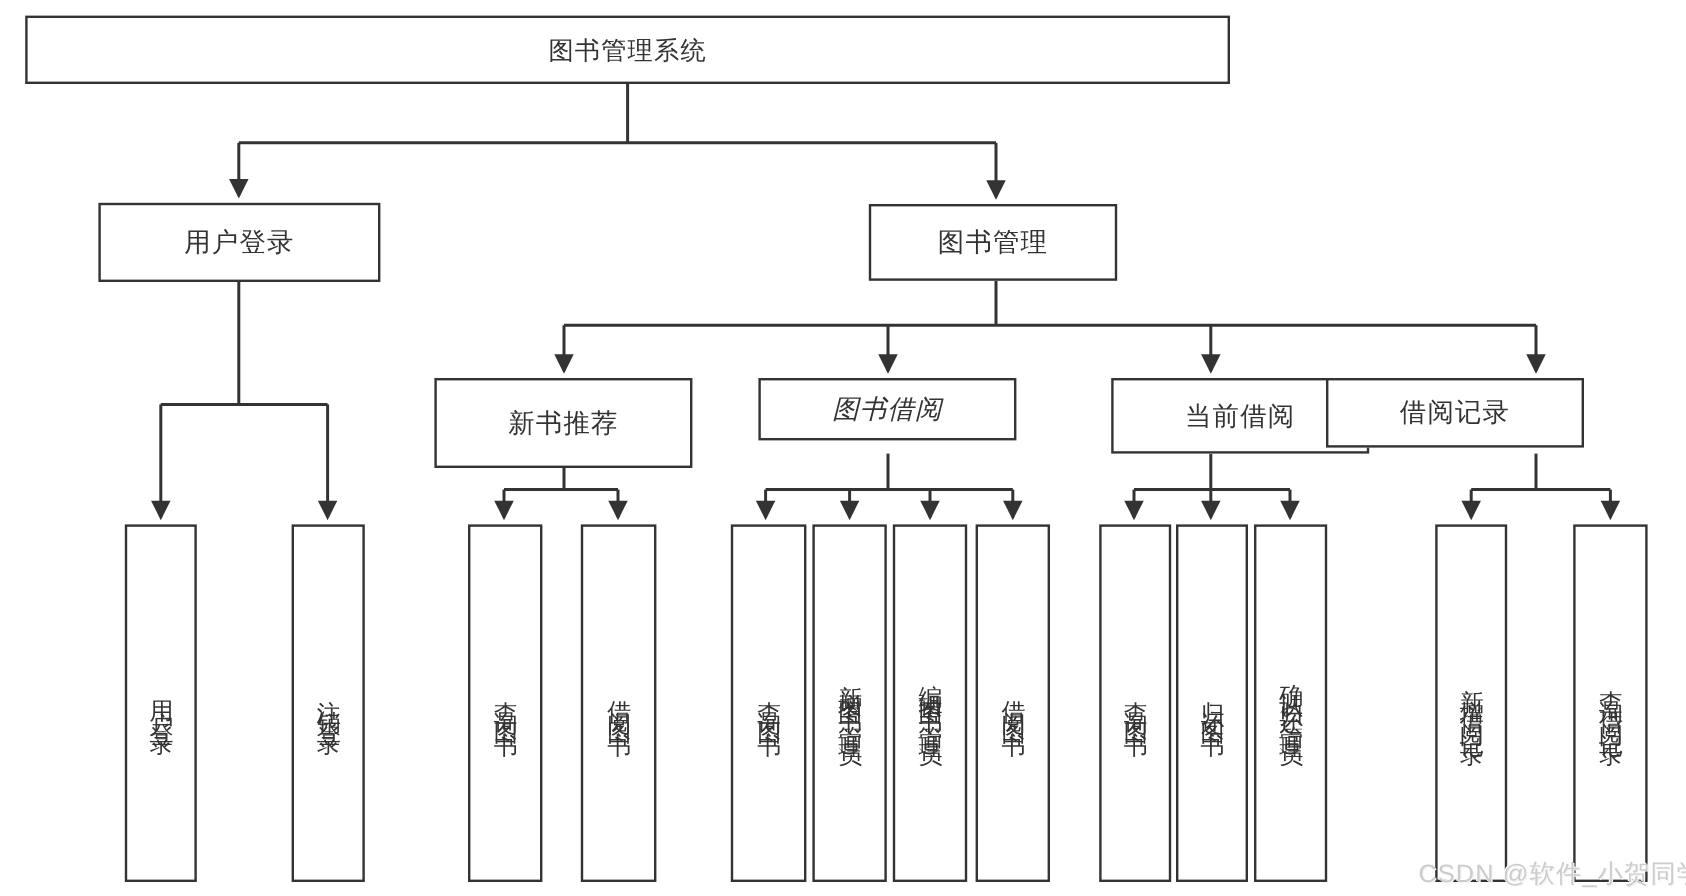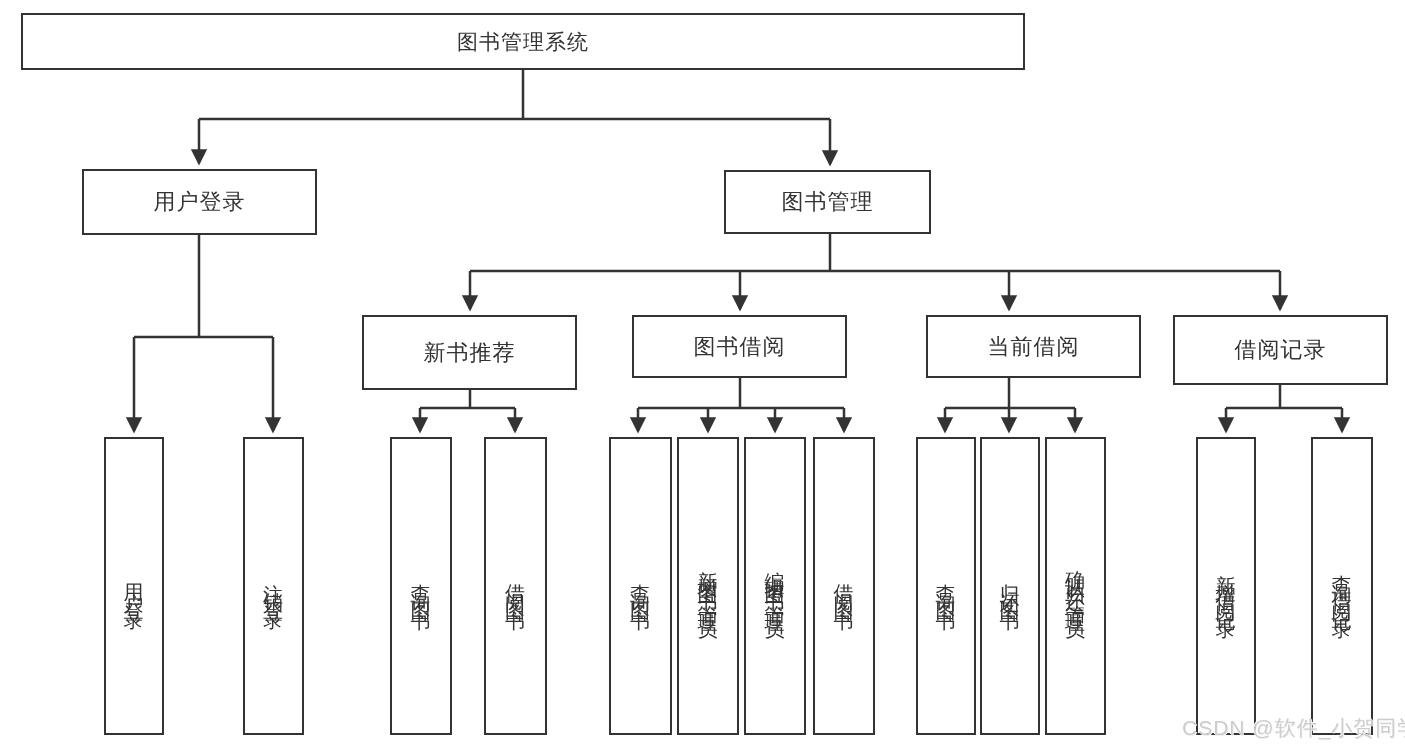--- a/index.html
+++ b/index.html
@@ -94,23 +94,23 @@
       <path d="M1342,408 V431" marker-end="url(#arr)"></path>
     </g>
   </svg>
 
   <div class="node h" style="left:21px;top:13px;width:1004px;height:57px;">图书管理系统</div>
 
   <div class="node h2" style="left:82px;top:169px;width:235px;height:66px;">用户登录</div>
   <div class="node h2" style="left:712px;top:170px;width:207px;height:64px;margin-left:12px;">图书管理</div>
 
   <div class="node h2" style="left:362px;top:315px;width:215px;height:75px;">新书推荐</div>
-  <div class="node h2" style="left:632px;top:315px;width:215px;height:63px;">图书借阅</div>
+  <div class="node h2" style="left:632px;top:315px;width:215px;height:52px;font-style:italic;">图书借阅</div>
   <div class="node h2" style="left:901px;top:315px;width:215px;height:63px;margin-left:25px;">当前借阅</div>
-  <div class="node h2" style="left:1173px;top:315px;width:215px;height:70px;">借阅记录</div>
+  <div class="node h2" style="left:1105px;top:315px;width:215px;height:58px;">借阅记录</div>
 
   <div class="node leaf" style="left:104px;top:437px;width:60px;height:298px;">用户登录</div>
   <div class="node leaf" style="left:243px;top:437px;width:61px;height:298px;">注销登录</div>
 
   <div class="node leaf" style="left:390px;top:437px;width:62px;height:298px;">查询图书</div>
   <div class="node leaf" style="left:484px;top:437px;width:63px;height:298px;">借阅图书</div>
 
   <div class="node leaf" style="left:609px;top:437px;width:63px;height:298px;">查询图书</div>
   <div class="node leaf long" style="left:677px;top:437px;width:62px;height:298px;">新增图书（管理员）</div>
   <div class="node leaf long" style="left:744px;top:437px;width:62px;height:298px;">编辑图书（管理员）</div>

